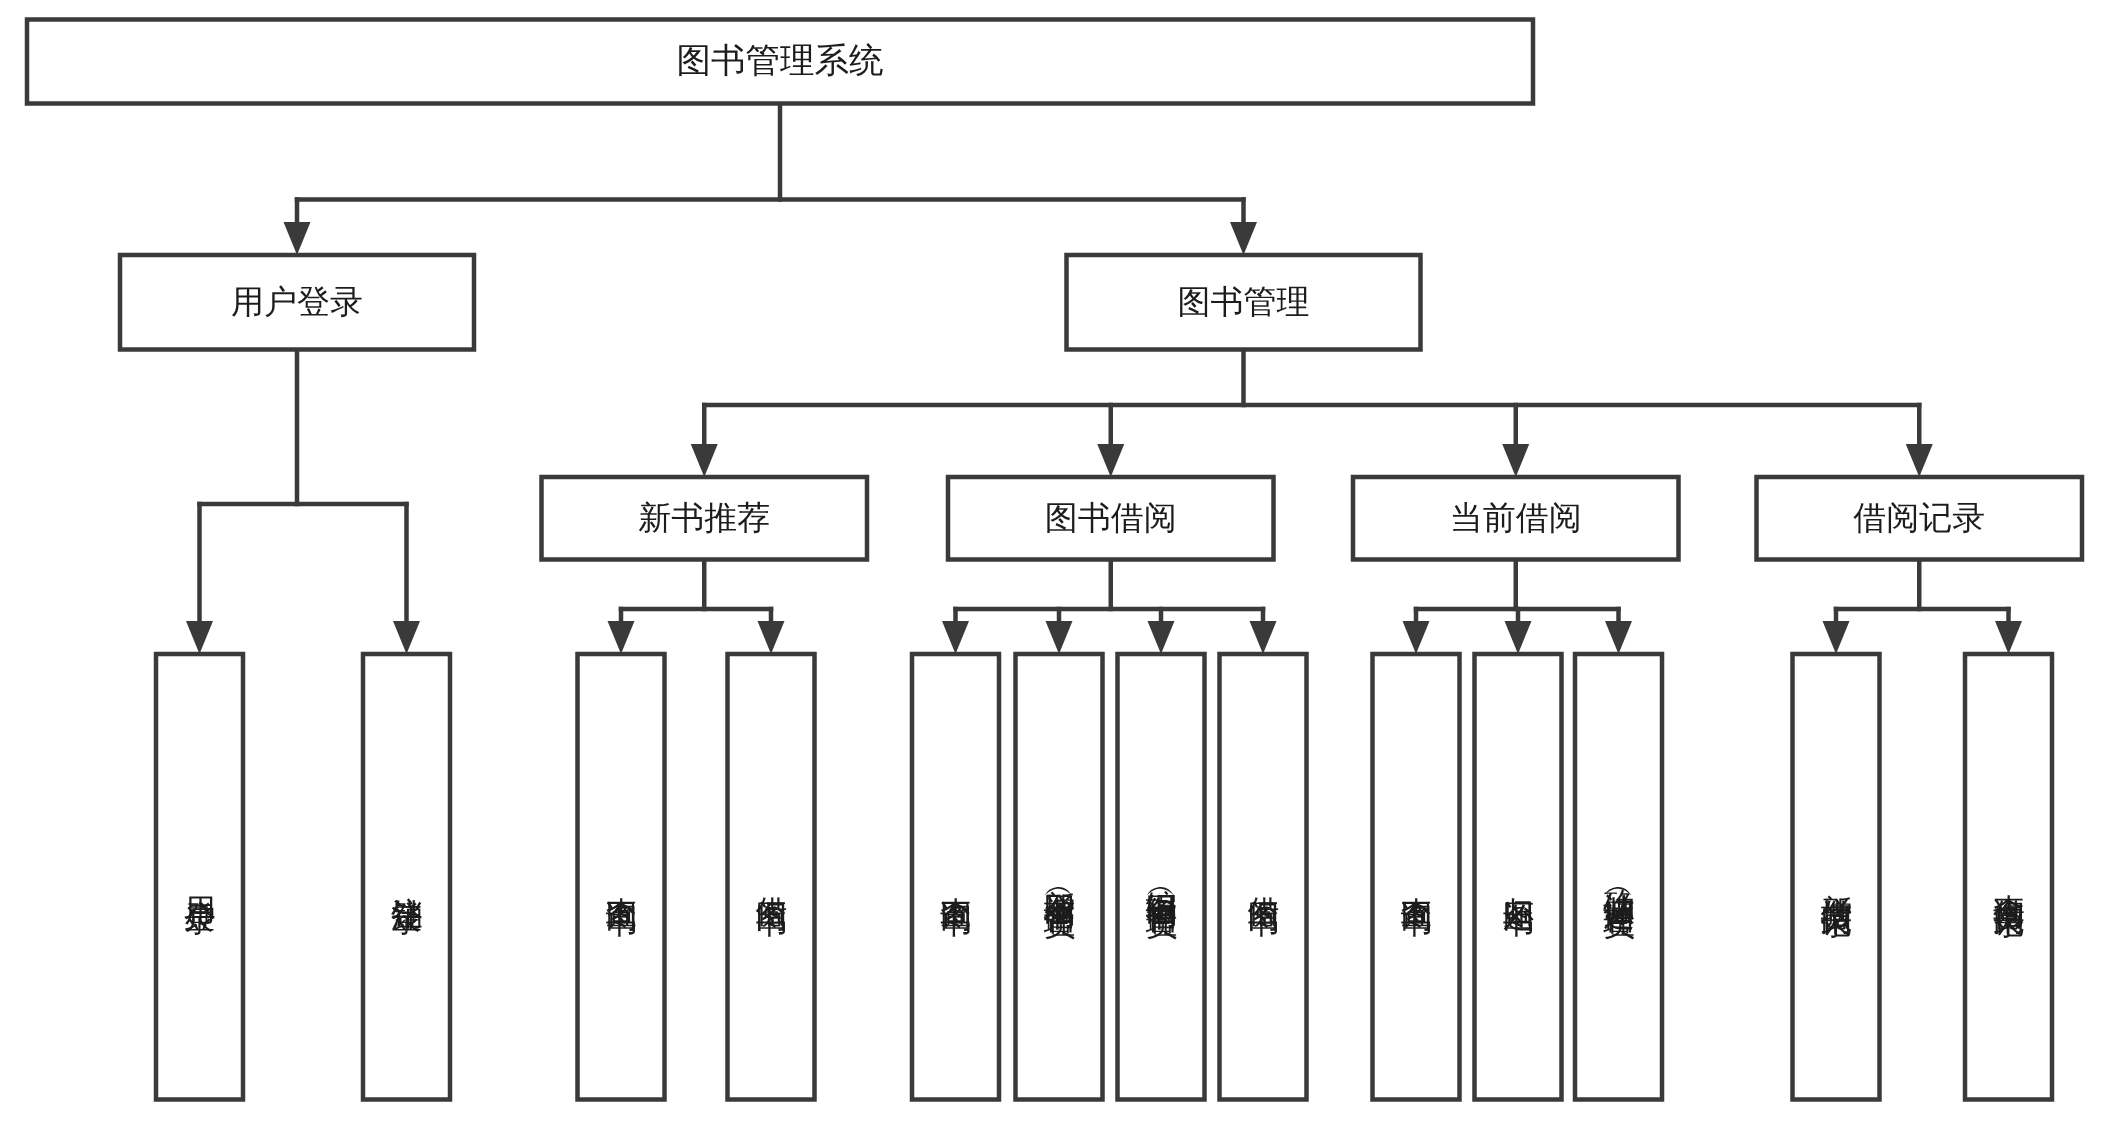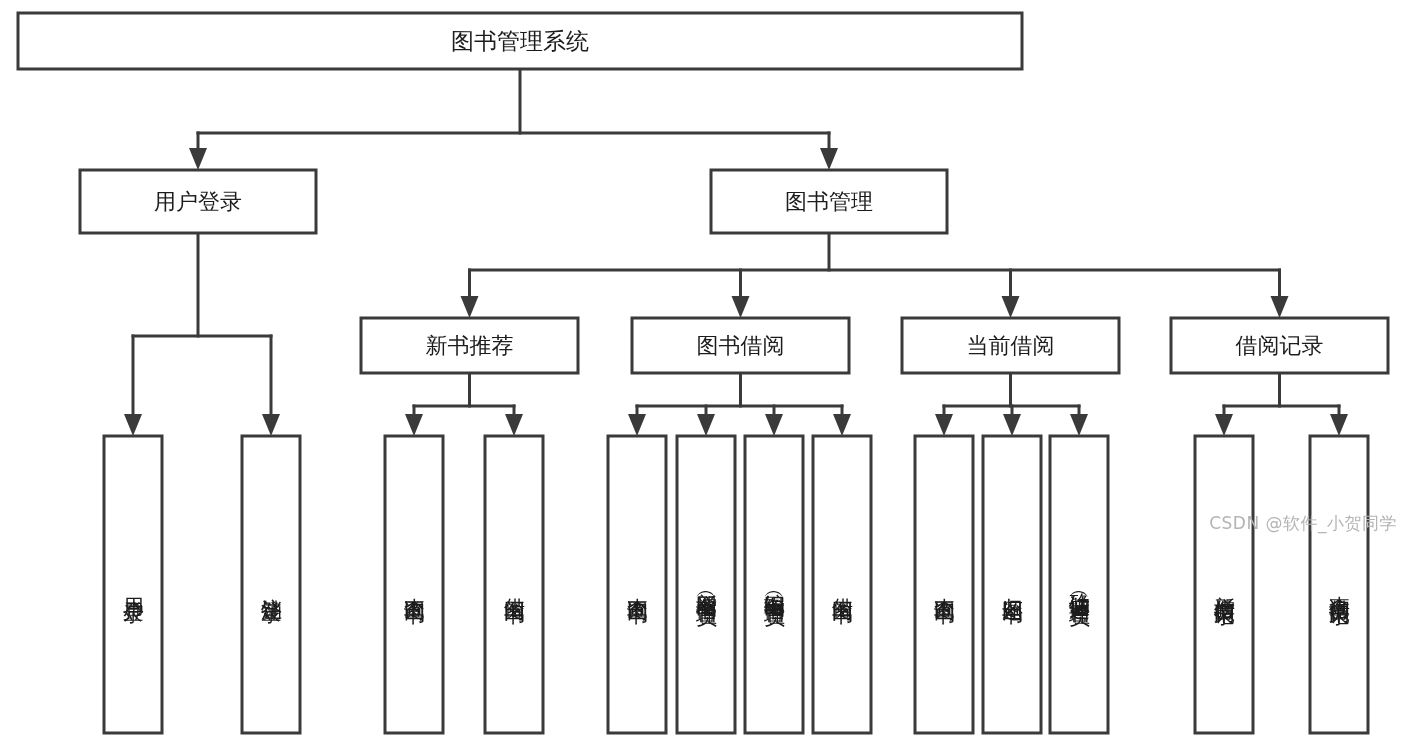--- a/index.html
+++ b/index.html
@@ -202,14 +202,13 @@
       <div class="vert-label-wrap" style="left: 1050px; top: 436px; width: 58px; height: 297px;">
         <span class="vert-label">确认归还（管理员）</span>
       </div>
       <div class="vert-label-wrap" style="left: 1195px; top: 436px; width: 58px; height: 297px;">
         <span class="vert-label">新增借阅记录</span>
       </div>
       <div class="vert-label-wrap" style="left: 1310px; top: 436px; width: 58px; height: 297px;">
         <span class="vert-label">查询借阅记录</span>
       </div>
     </div>
-  <div id="watermark">CSDN @软件_小贺同学</div>
 </div>
 
 </body></html>

